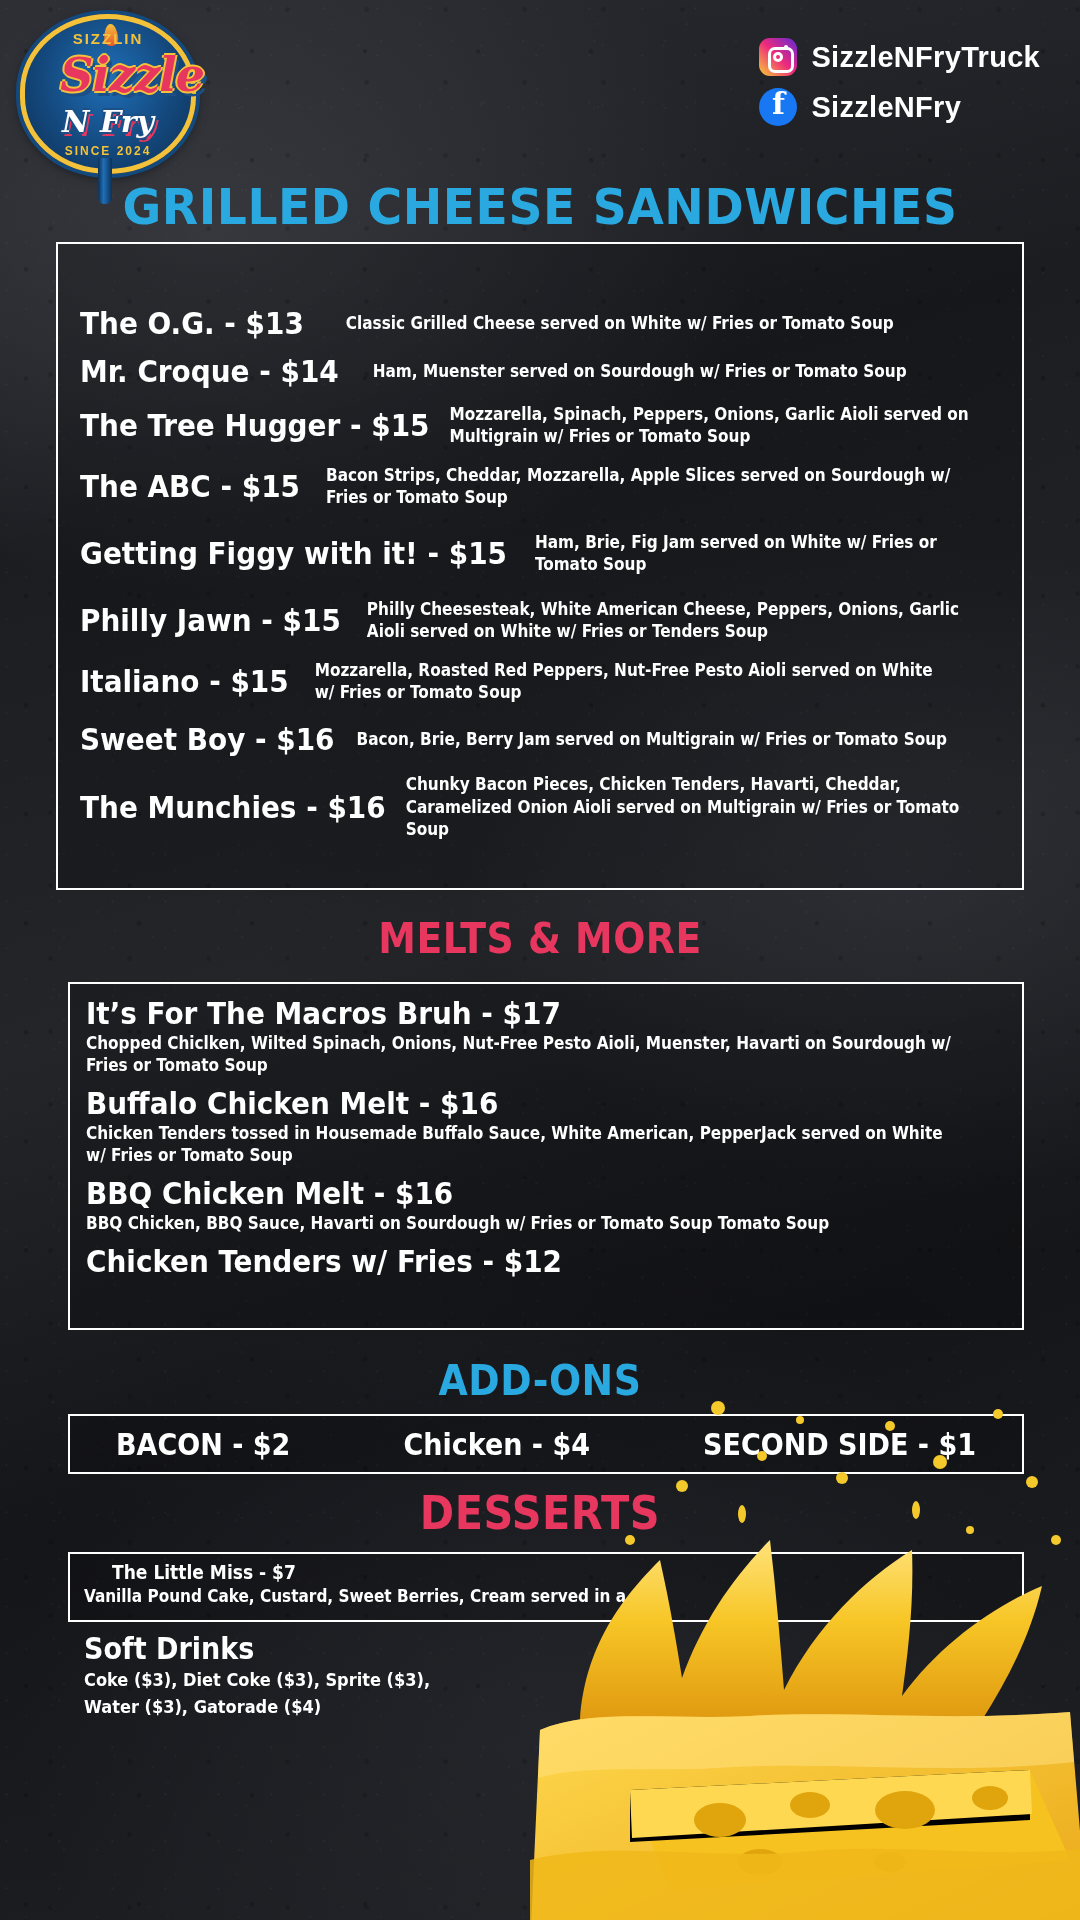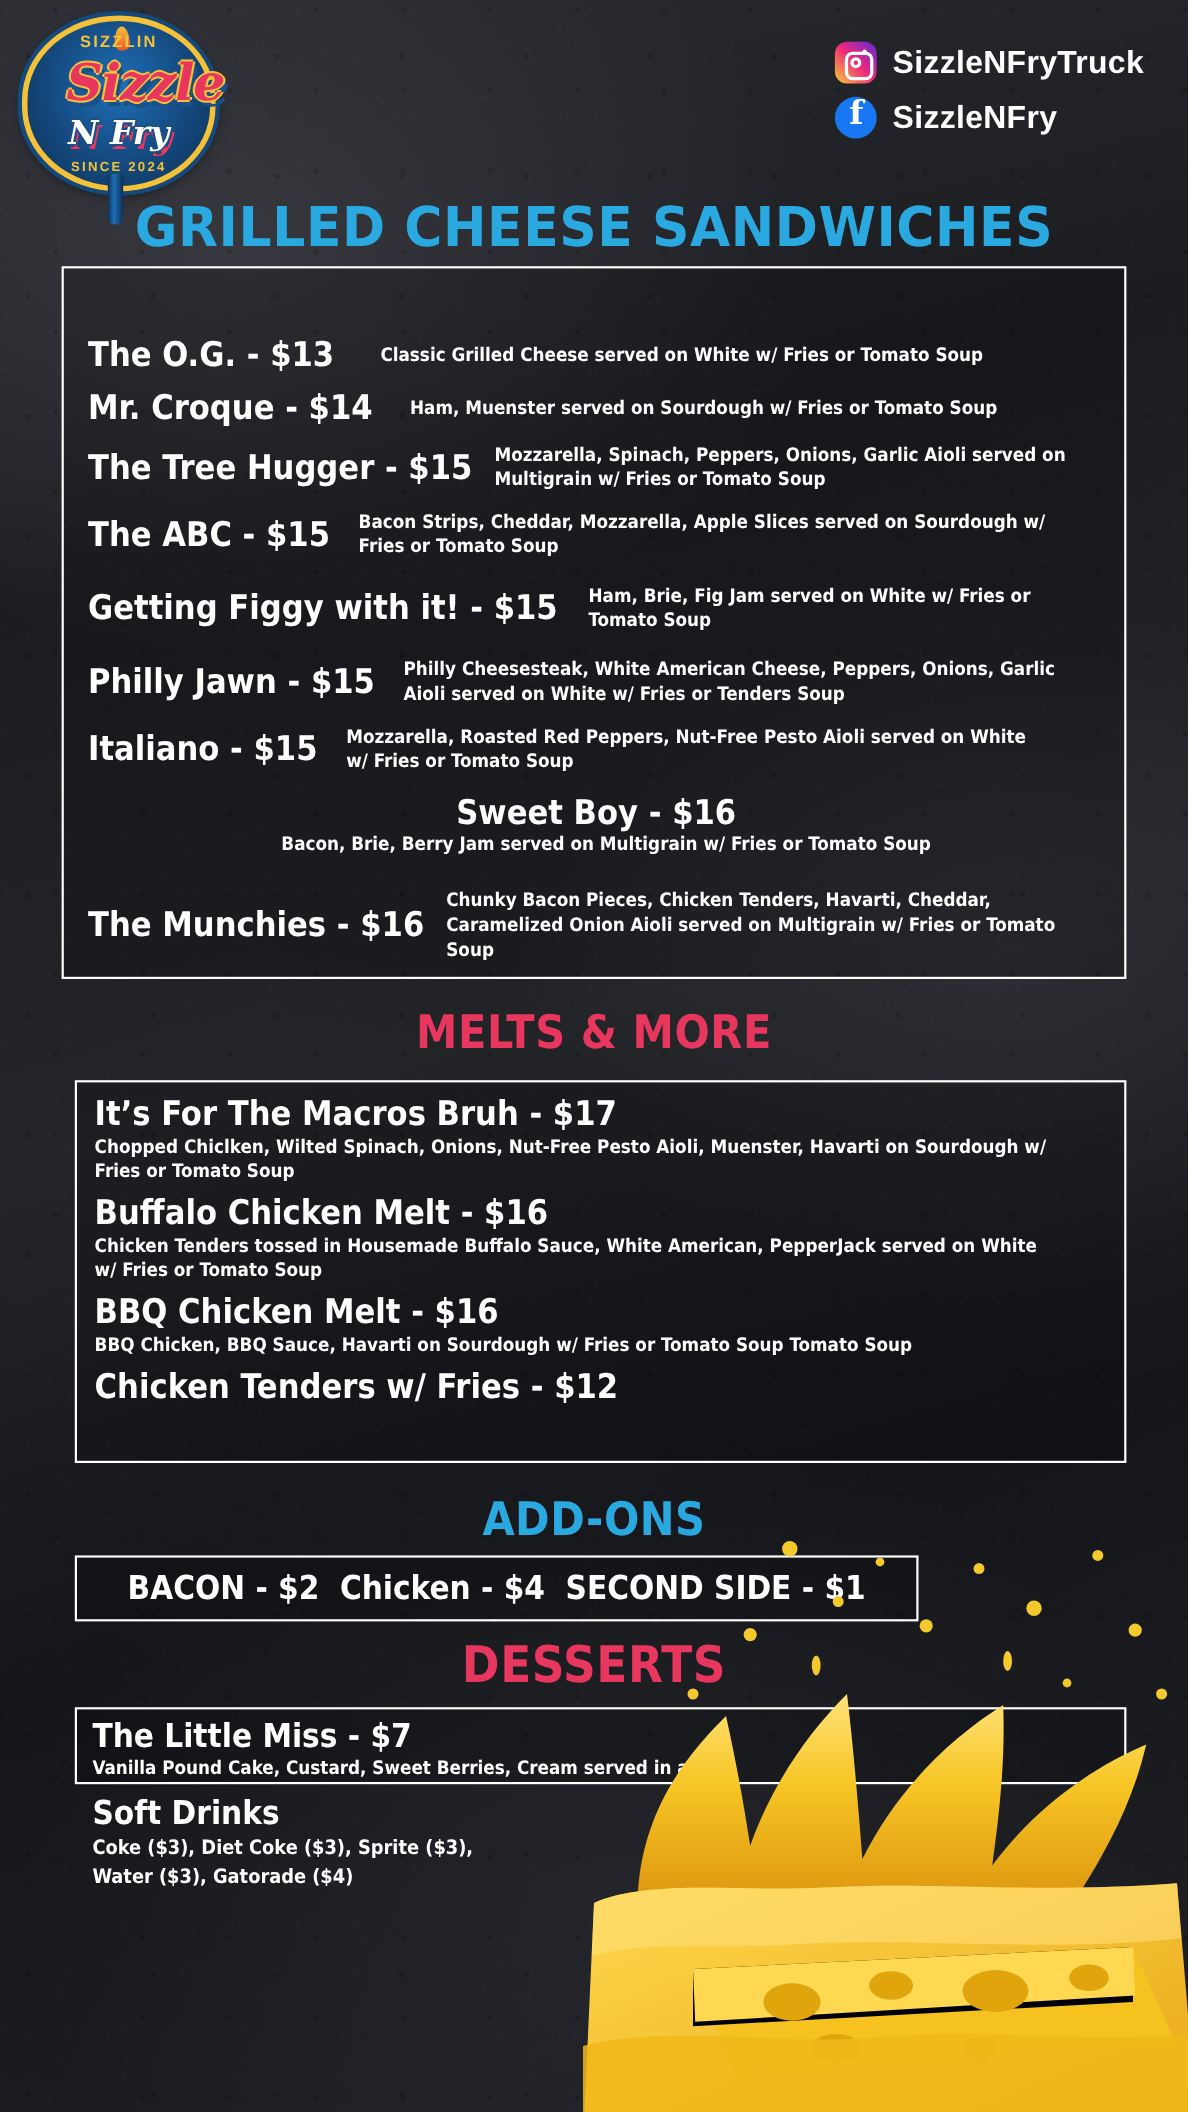--- a/index.html
+++ b/index.html
@@ -196,21 +196,21 @@
   }
 
   
   .box {
     position: absolute;
     border: 2px solid #ffffff;
     background: rgba(0,0,0,0.18);
   }
   #box-sandwiches { left: 56px; top: 242px; width: 968px; height: 648px; }
   #box-melts      { left: 68px; top: 982px; width: 956px; height: 348px; }
-  #box-addons     { left: 68px; top: 1414px; width: 767px; height: 60px; }
+  #box-addons     { left: 68px; top: 1414px; width: 956px; height: 60px; }
   #box-desserts   { left: 68px; top: 1552px; width: 956px; height: 70px; }
 
   
   .sw-list { position: absolute; left: 0; top: 0; width: 100%; padding: 14px 18px 0 18px; }
   .sw-row {
     display: flex;
     align-items: center;
     margin-bottom: 11px;
   }
   .sw-name {
@@ -266,22 +266,23 @@
     font-size: 30px;
     white-space: nowrap;
   }
 
   
   .dessert-inner { position: absolute; left: 0; top: 0; width: 100%; padding: 8px 14px 0 14px; }
   .dessert-name {
     color: #ffffff;
     font-family: "DejaVu Sans Condensed", "Liberation Sans", sans-serif;
     font-weight: bold;
-    font-size: 30px;
+    font-size: 19px;
     line-height: 1.1;
+    margin-left: 28px;
   }
   .dessert-desc {
     color: #ffffff;
     font-family: "DejaVu Sans Condensed", "Liberation Sans", sans-serif;
     font-weight: bold;
     font-size: 17px;
     line-height: 1.3;
     margin-top: 2px;
   }
   #drinks-block { position: absolute; left: 84px; top: 1632px; width: 600px; }
@@ -371,21 +372,21 @@
       <div class="sw-row" style="margin-bottom:16px;">
         <div class="sw-name">Philly Jawn - $15</div>
         <div class="sw-desc" style="margin-left:26px; max-width:620px;">Philly Cheesesteak, White American Cheese, Peppers, Onions, Garlic Aioli served on White w/ Fries or Tenders Soup</div>
       </div>
 
       <div class="sw-row" style="margin-bottom:18px;">
         <div class="sw-name">Italiano - $15</div>
         <div class="sw-desc" style="margin-left:26px; max-width:640px;">Mozzarella, Roasted Red Peppers, Nut-Free Pesto Aioli served on White w/ Fries or Tomato Soup</div>
       </div>
 
-      <div class="sw-row" style="margin-bottom:28px;flex-direction:column;">
+      <div class="sw-row" style="margin-bottom:16px;">
         <div class="sw-name">Sweet Boy - $16</div>
         <div class="sw-desc" style="margin-left:22px;">Bacon, Brie, Berry Jam served on Multigrain w/ Fries or Tomato Soup</div>
       </div>
 
       <div class="sw-row">
         <div class="sw-name">The Munchies - $16</div>
         <div class="sw-desc" style="margin-left:20px; max-width:630px;">Chunky Bacon Pieces, Chicken Tenders,  Havarti, Cheddar, Caramelized Onion Aioli served on Multigrain w/ Fries or Tomato Soup</div>
       </div>
 
     </div>

